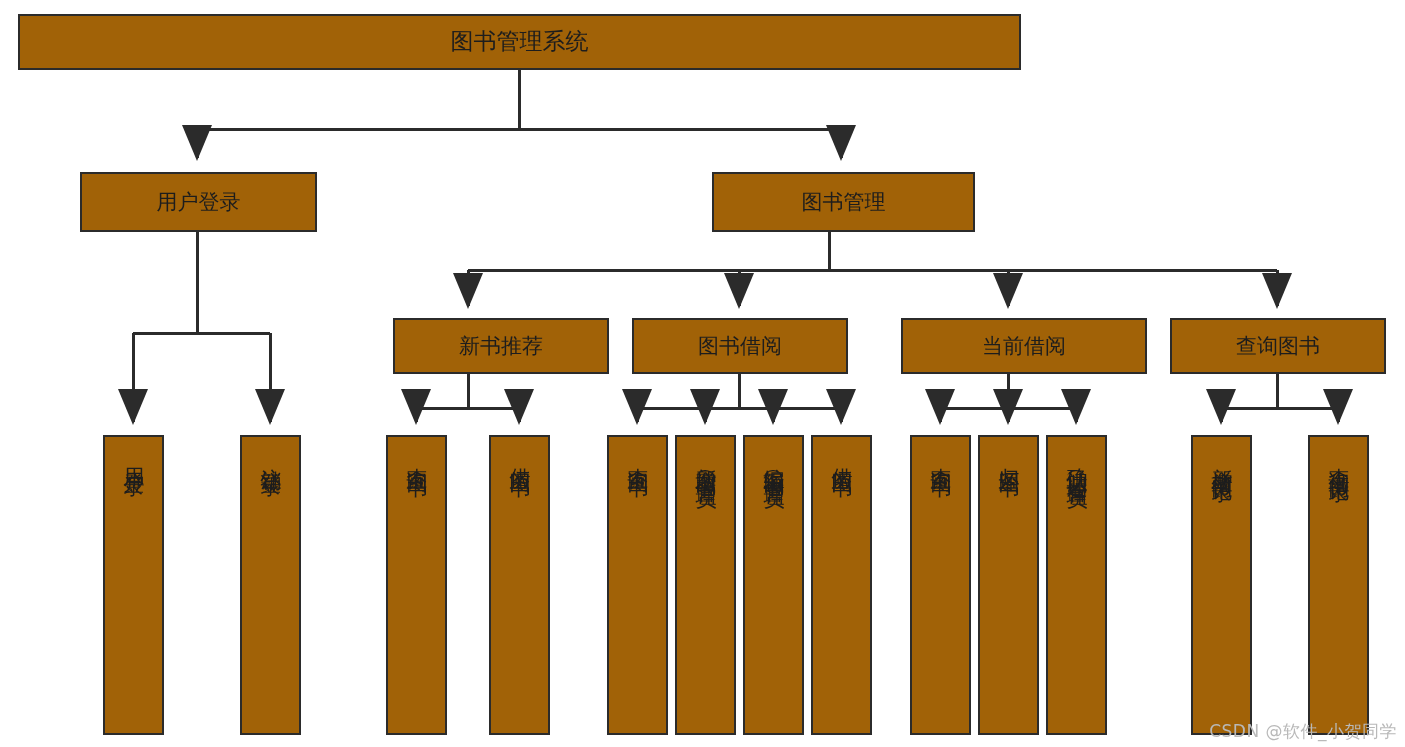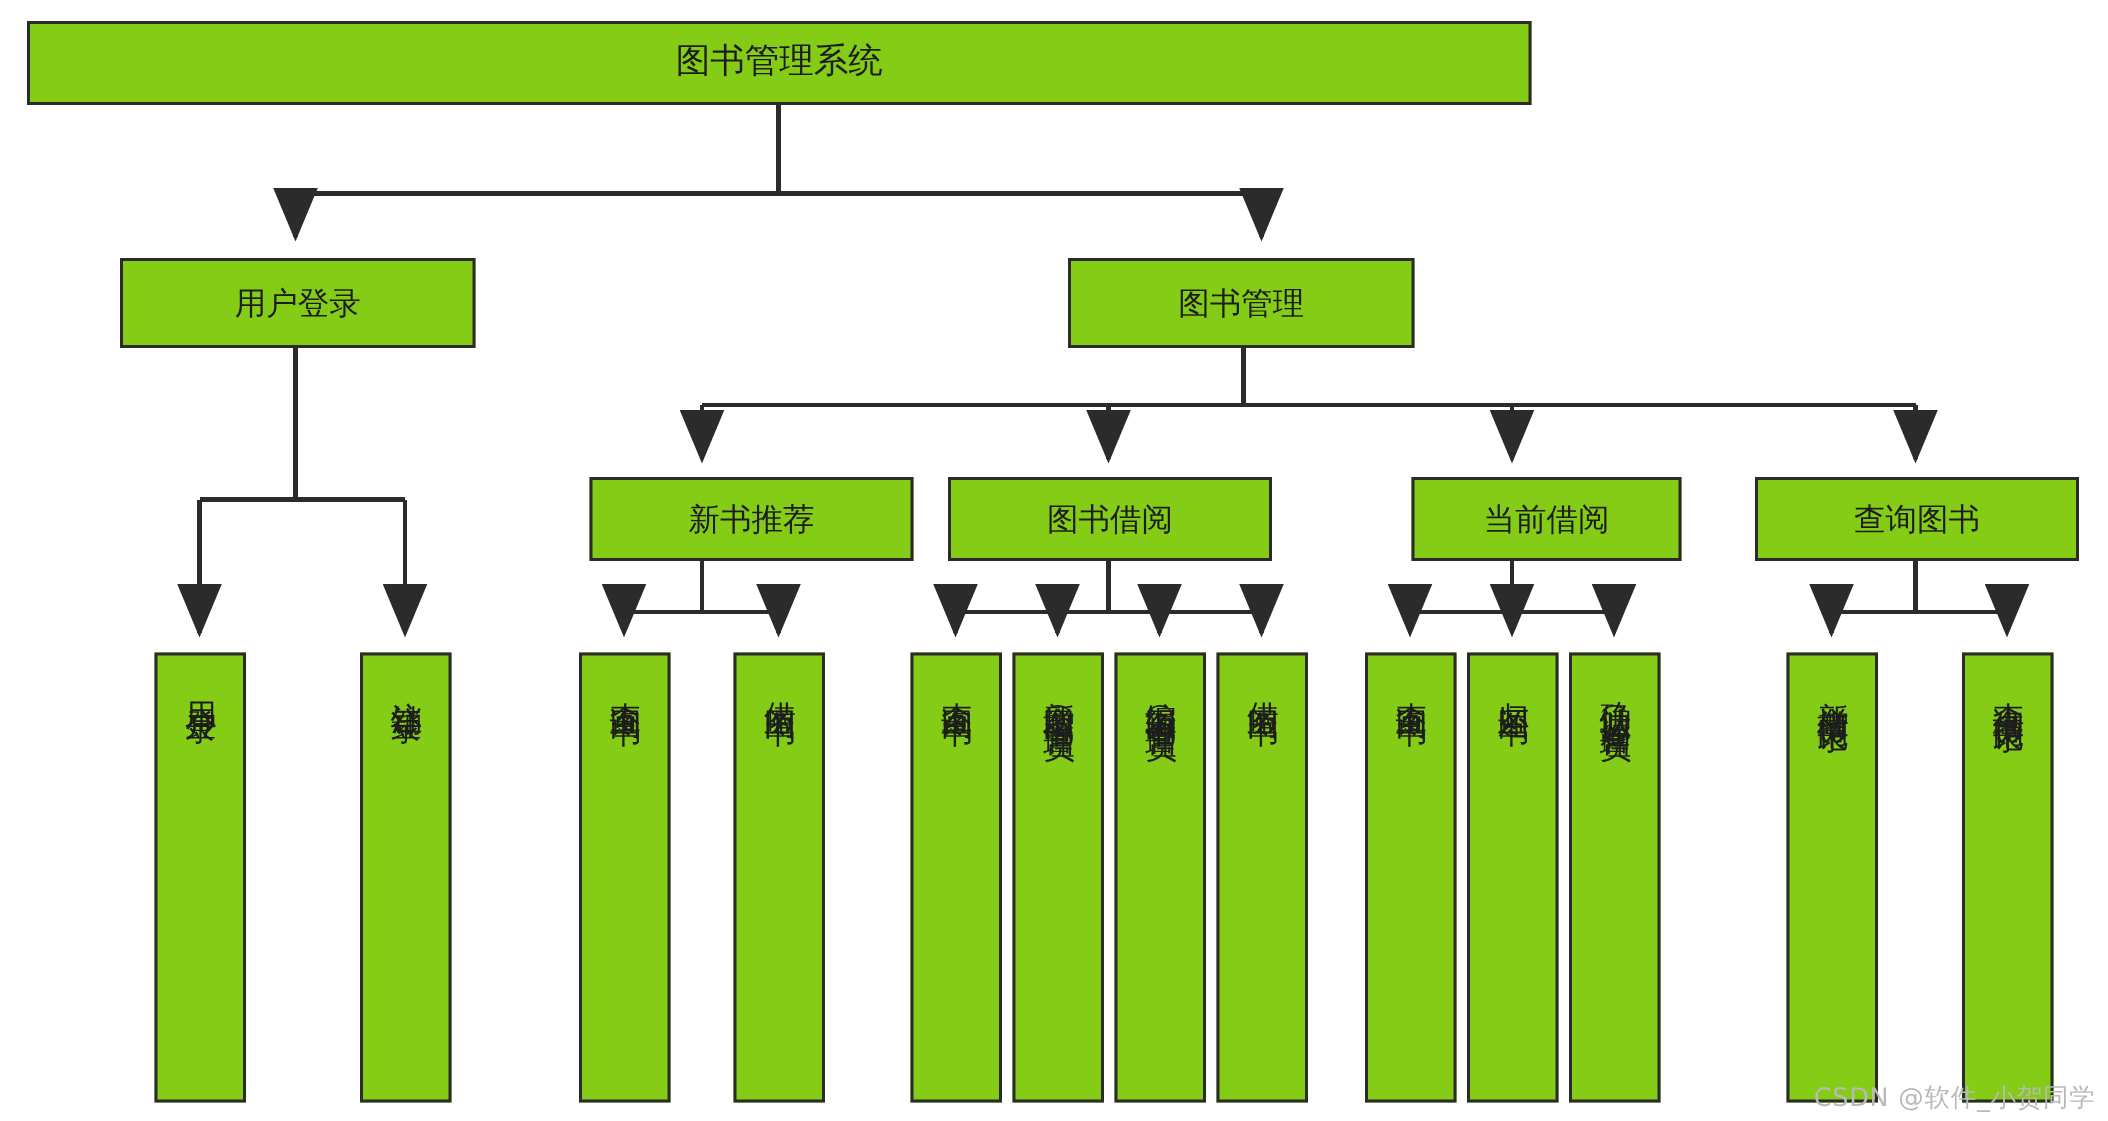--- a/index.html
+++ b/index.html
@@ -22,21 +22,21 @@
     position: absolute;
     left: 0;
     top: 0;
     width: 1405px;
     height: 747px;
     pointer-events: none;
   }
   .node {
     position: absolute;
     box-sizing: border-box;
-    background: #84cc16;
+    background: #a16207;
     border: 2px solid #2b2b2b;
     display: flex;
     align-items: center;
     justify-content: center;
     color: #1d1d1d;
     z-index: 2;
   }
   .node-label {
     display: block;
     text-align: center;
@@ -143,31 +143,31 @@
     </g>
   </svg>
 
   <div class="node horiz n-root" style="left:18px; top:14px; width:1003px; height:56px;">
     <span class="node-label">图书管理系统</span>
   </div>
 
   <div class="node horiz n-l2" style="left:80px; top:172px; width:237px; height:60px;">
     <span class="node-label">用户登录</span>
   </div>
-  <div class="node horiz n-l2" style="left:712px; top:172px; width:231px; height:60px;">
+  <div class="node horiz n-l2" style="left:712px; top:172px; width:263px; height:60px;">
     <span class="node-label">图书管理</span>
   </div>
 
   <div class="node horiz n-l3" style="left:361px; top:318px; width:216px; height:56px;margin-left:32px;">
     <span class="node-label">新书推荐</span>
   </div>
   <div class="node horiz n-l3" style="left:632px; top:318px; width:216px; height:56px;">
     <span class="node-label">图书借阅</span>
   </div>
-  <div class="node horiz n-l3" style="left:901px; top:318px; width:180px; height:56px;margin-left:40px;">
+  <div class="node horiz n-l3" style="left:901px; top:318px; width:246px; height:56px;">
     <span class="node-label">当前借阅</span>
   </div>
   <div class="node horiz n-l3" style="left:1170px; top:318px; width:216px; height:56px;">
     <span class="node-label">查询图书</span>
   </div>
 
   <div class="node vert n-leaf" style="left:103px; top:435px; width:61px; height:300px;">
     <span class="node-label">用户登录</span>
   </div>
   <div class="node vert n-leaf" style="left:240px; top:435px; width:61px; height:300px;">

